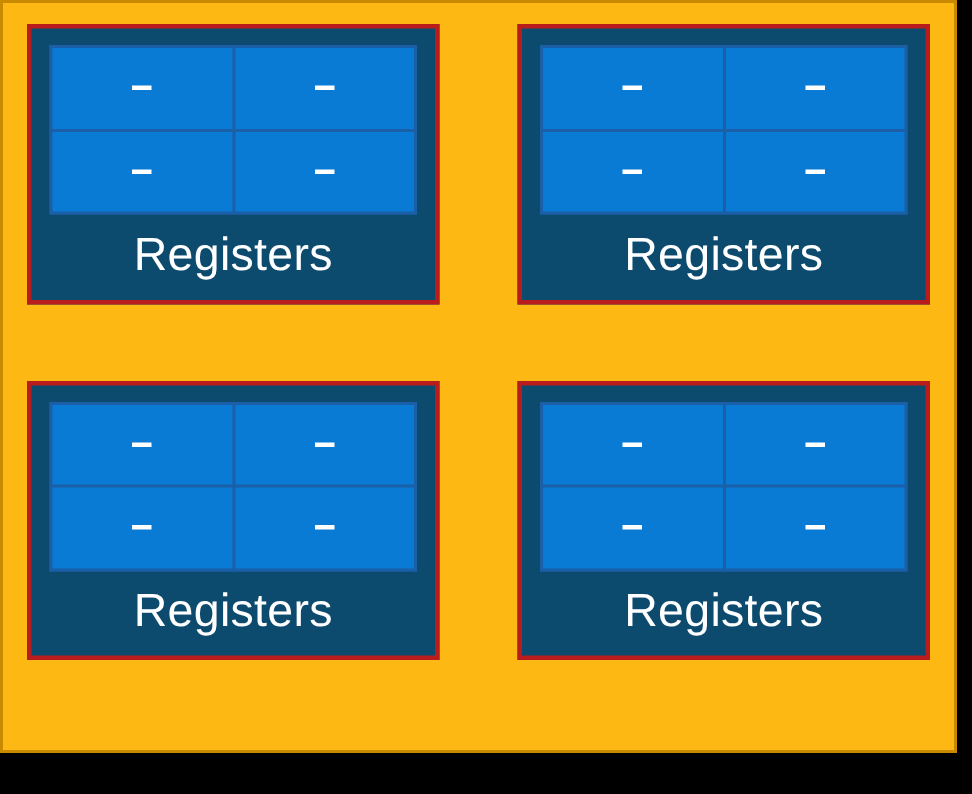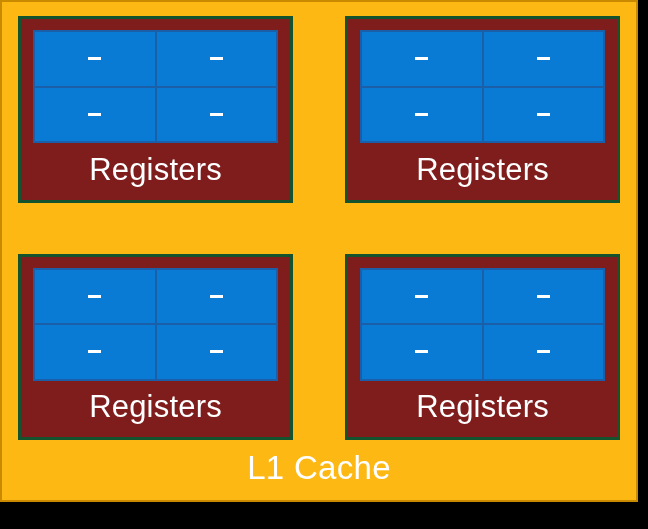--- a/index.html
+++ b/index.html
@@ -45,22 +45,22 @@
     grid-template-columns: 1fr 1fr;
     grid-template-rows: 1fr 1fr;
     column-gap: 52px;
     row-gap: 51px;
     padding: 14px 16px 0 16px;
     box-sizing: border-box;
   }
 
   
   .core {
-    background: #7f1d1d;
-    border: 3px solid #14532d;
+    background: #0c4a6e;
+    border: 3px solid #b91c1c;
     box-sizing: border-box;
     display: flex;
     flex-direction: column;
     align-items: stretch;
     padding: 11px 12px 0 12px;
   }
 
   
   .register-file {
     display: grid;
@@ -193,17 +193,16 @@
           </div>
           <div class="reg-cell">
             <span class="reg-dash"></span>
           </div>
         </div>
         <div class="core-label">Registers</div>
       </div>
 
     </div>
 
-    <div id="l1-label">L1 Cache</div>
 
   </div>
 
 </div>
 
 </body></html>

